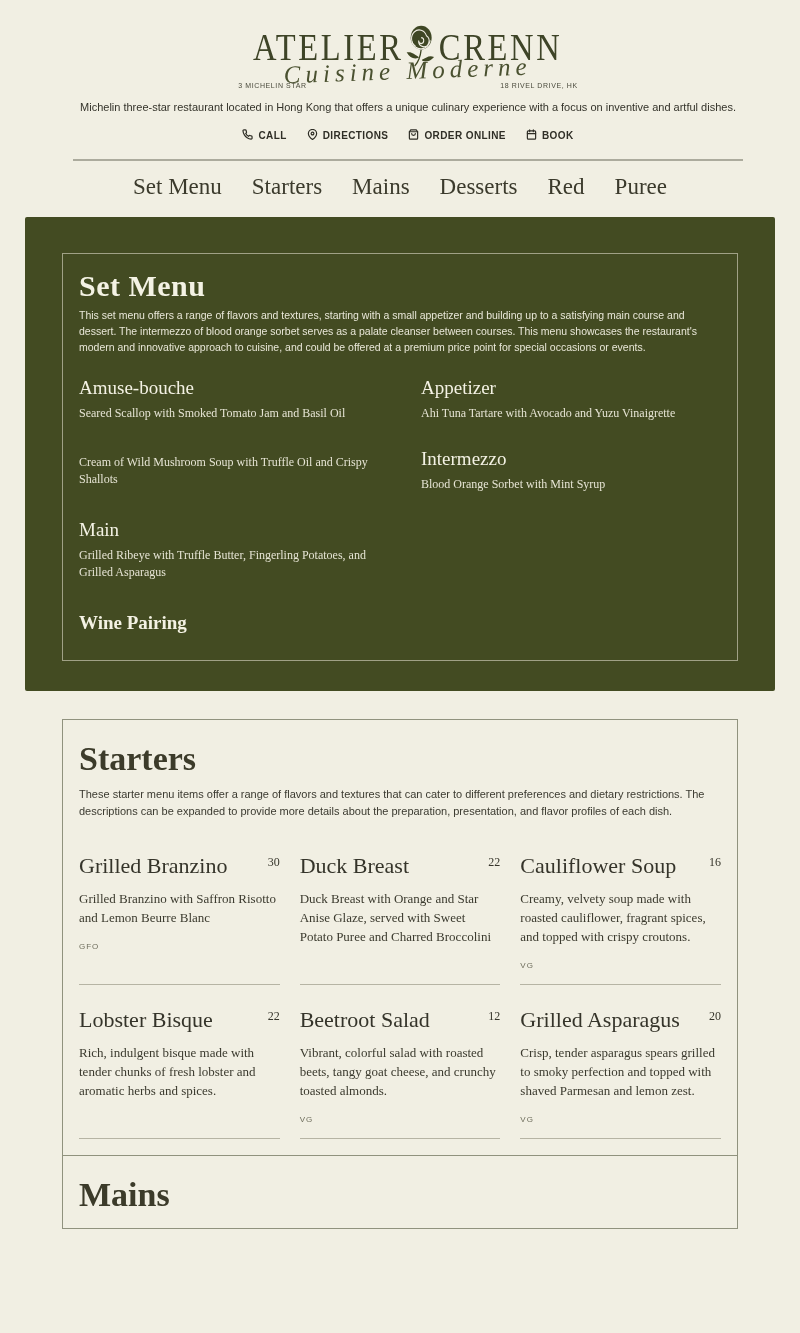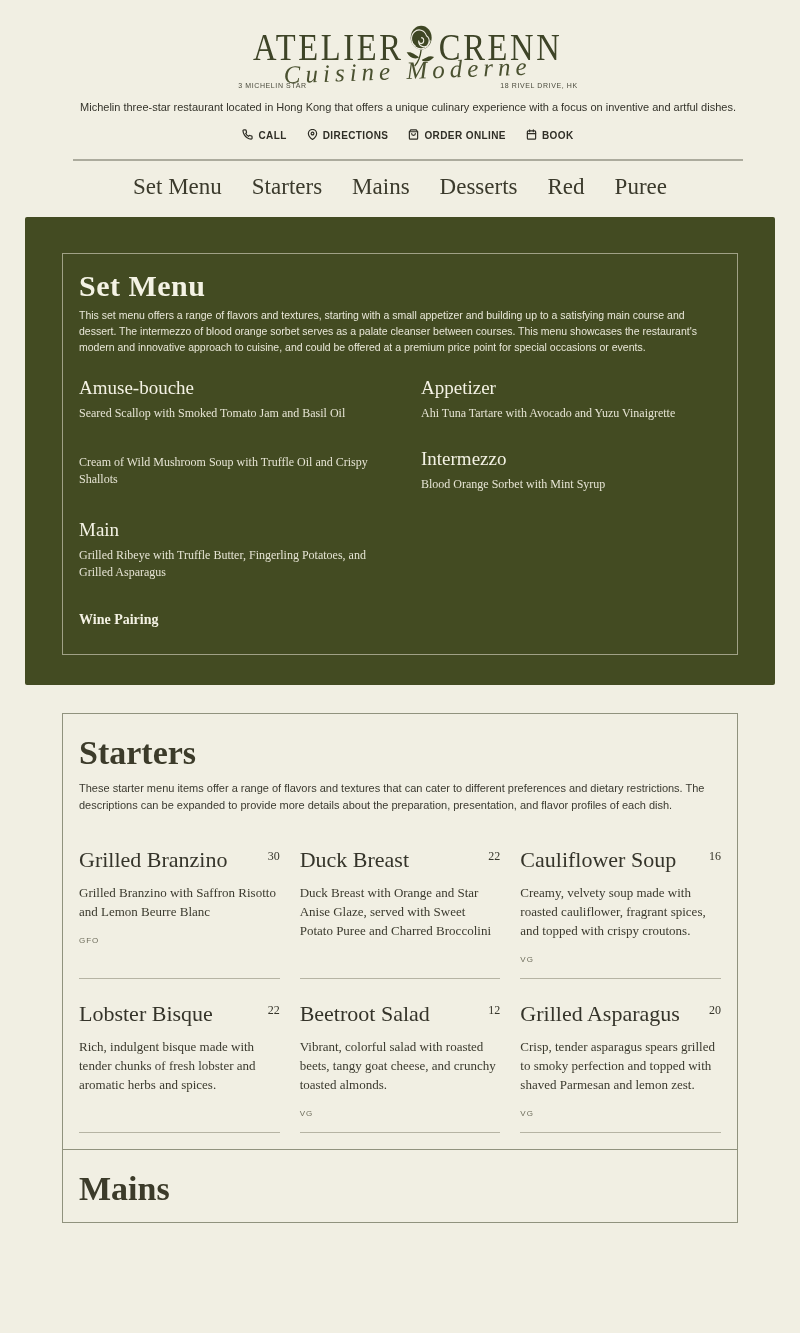--- a/index.html
+++ b/index.html
@@ -63,21 +63,21 @@
     border:1px solid rgba(236,233,216,.55); padding:15px 16px 26px;
   }
   .set-title { font-size:30px; letter-spacing:.5px; color:#f4f2e4; }
   .set-desc { font-size:10.5px; line-height:1.5; color:#e9e7d8; margin-top:5px; }
   .courses {
     display:grid; grid-template-columns:1fr 1fr; column-gap:42px; row-gap:26px;
     margin-top:22px;
   }
   .course-name { font-size:19px; color:#f4f2e4; }
   .course-dish { font-family:"Liberation Serif", serif; font-size:12px; color:#e6e4d4; margin-top:6px; line-height:1.4; }
-  .wine-title { font-size:14px; color:#f4f2e4; margin-top:32px; }
+  .wine-title { font-size:19px; color:#f4f2e4; margin-top:32px; }
   .wine-line { font-family:"Liberation Serif", serif; font-size:13px; color:#eceadb; margin-top:13px; }
   .wine-line .sep { margin:0 12px; }
 
   
   .sections { width:676px; margin:28px auto 0; }
   .menu-section { border:1px solid #90927e; background:#f1efe3; padding:20px 16px 14px; }
   .menu-section + .menu-section { margin-top:-1px; }
   .section-title { font-size:34px; color:#3c3b2a; }
   .section-desc { font-size:11px; line-height:1.5; color:#3b3a30; margin-top:8px; }
   .items-grid {

